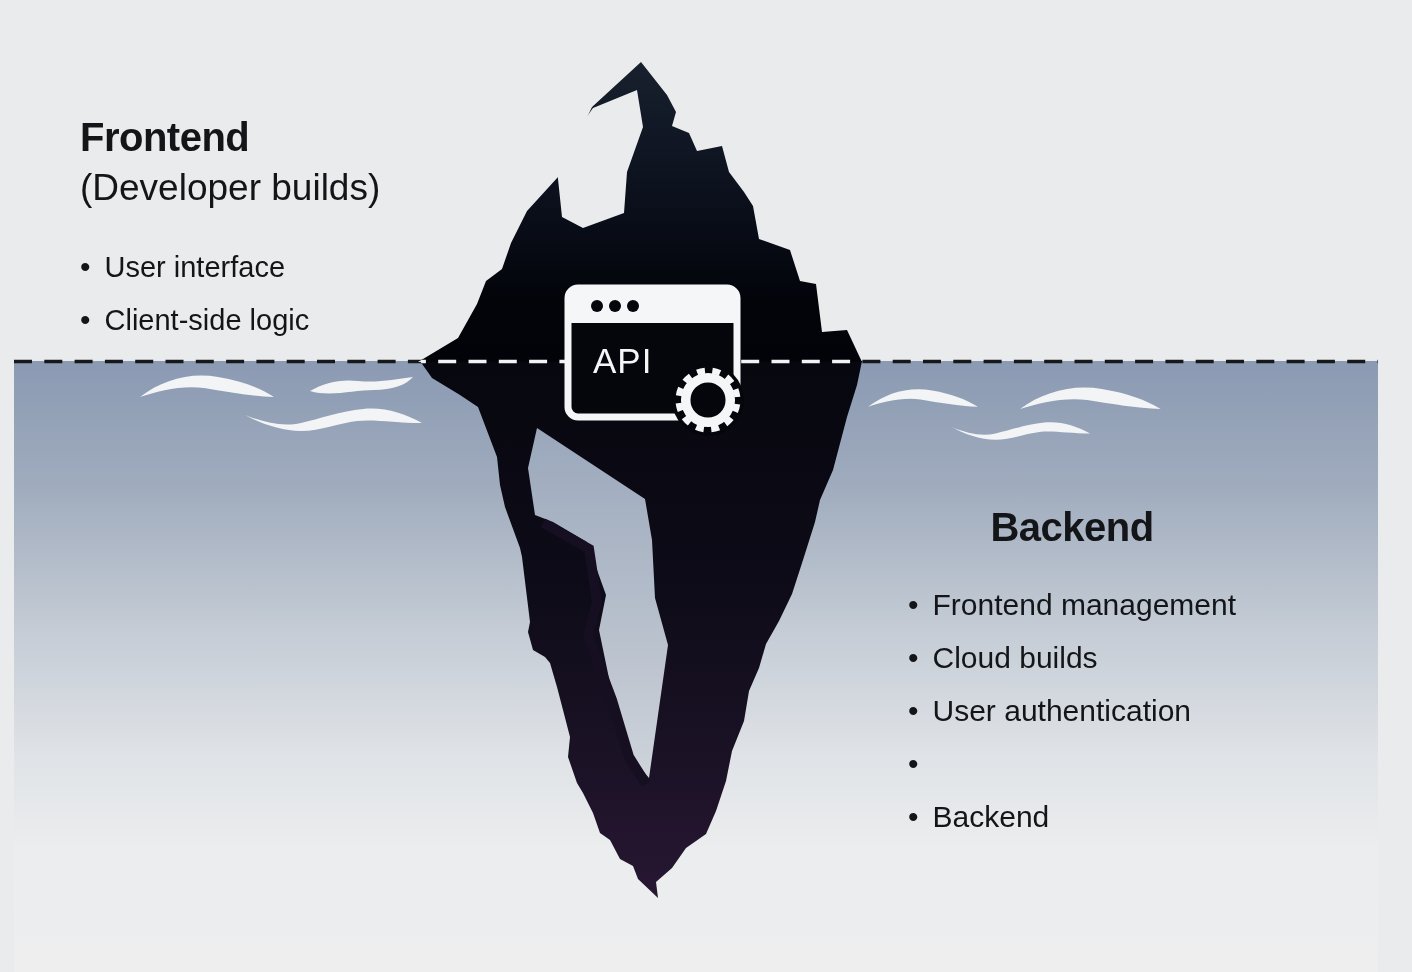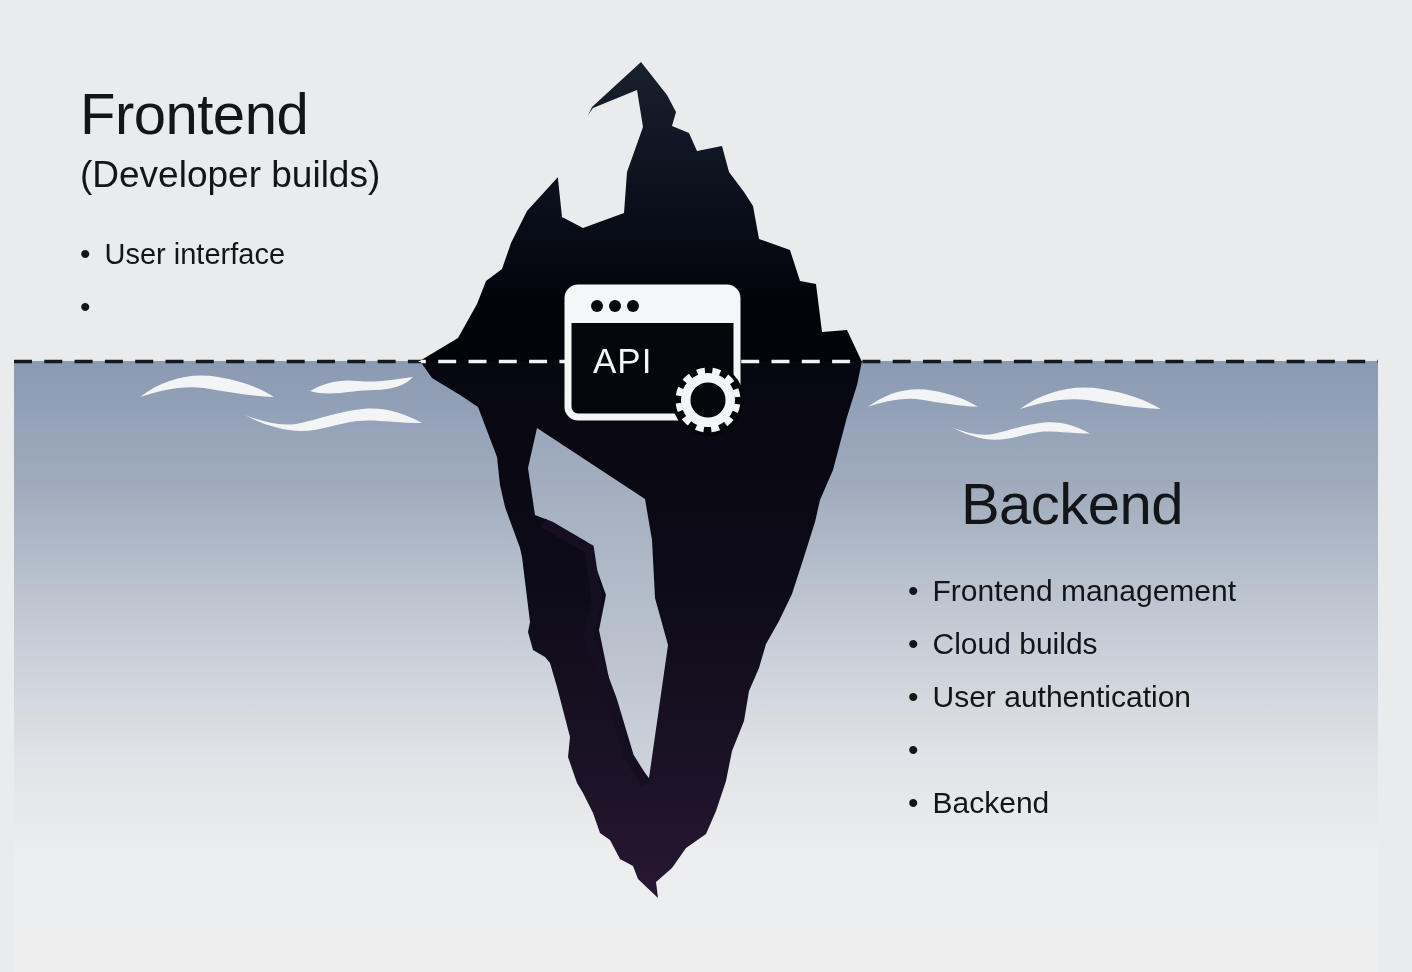--- a/index.html
+++ b/index.html
@@ -11,21 +11,21 @@
     --dash_light:#f2f3f5;
   }
   html,body{margin:0;padding:0;}
   body{background:var(--background);font-family:"Liberation Sans","DejaVu Sans",sans-serif;}
   .canvas{
     position:relative;width:1412px;height:972px;overflow:hidden;
     background:var(--background);color:var(--text);
   }
   .scene{position:absolute;left:0;top:0;}
   .label{position:absolute;}
-  .title{font-size:58px;font-weight:400;letter-spacing:-0.5px;line-height:1.05;color:var(--text);}
+  .title{font-size:40px;font-weight:700;letter-spacing:-0.5px;line-height:1.05;color:var(--text);margin-top:32px;}
   .subtitle{font-size:37px;font-weight:400;line-height:1.1;margin-top:10px;color:var(--text);}
   .bullet-list{list-style:none;margin:0;padding:0;}
   .bullet-list li{display:flex;align-items:center;height:53px;font-size:30px;color:var(--text);}
   .bullet-list .dot{margin-right:14px;font-size:30px;line-height:1;}
   .frontend-block{left:80px;top:84px;}
   .frontend-block .bullet-list{margin-top:32px;}
   .frontend-block .bullet-list li{font-size:29px;}
   .backend-block{left:908px;top:474px;text-align:center;}
   .backend-block .bullet-list{margin-top:30px;}
 </style>
@@ -112,20 +112,21 @@
   <div class="label frontend-block">
     <div class="title">Frontend</div>
     <div class="subtitle">(Developer builds)</div>
     <ul class="bullet-list">
         <li>
           <span class="dot">•</span>
           <span>User interface</span>
         </li>
         <li>
           <span class="dot">•</span>
+          <span>Client-side logic</span>
         </li>
       </ul>
   </div>
 
   <div class="label backend-block">
     <div class="title">Backend</div>
     <ul class="bullet-list">
         <li>
           <span class="dot">•</span>
           <span>Frontend management</span>

